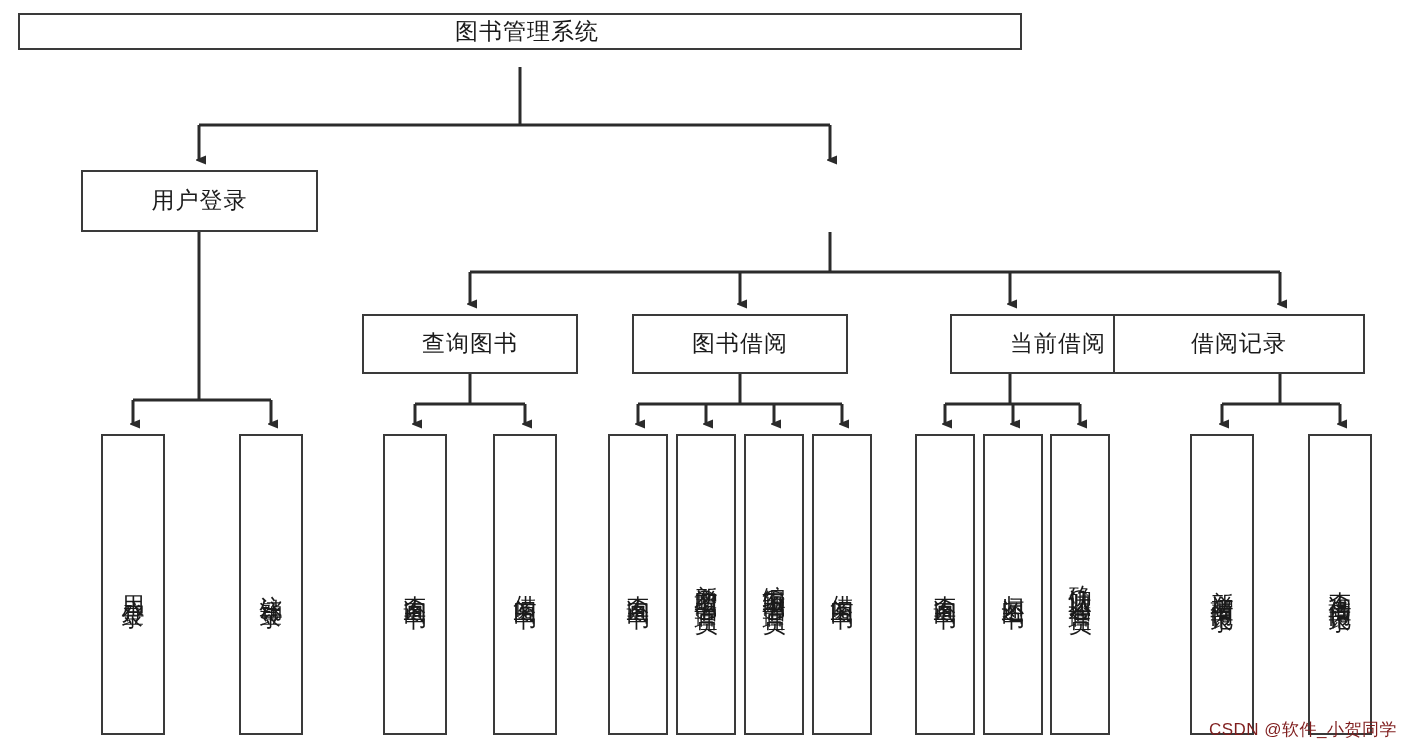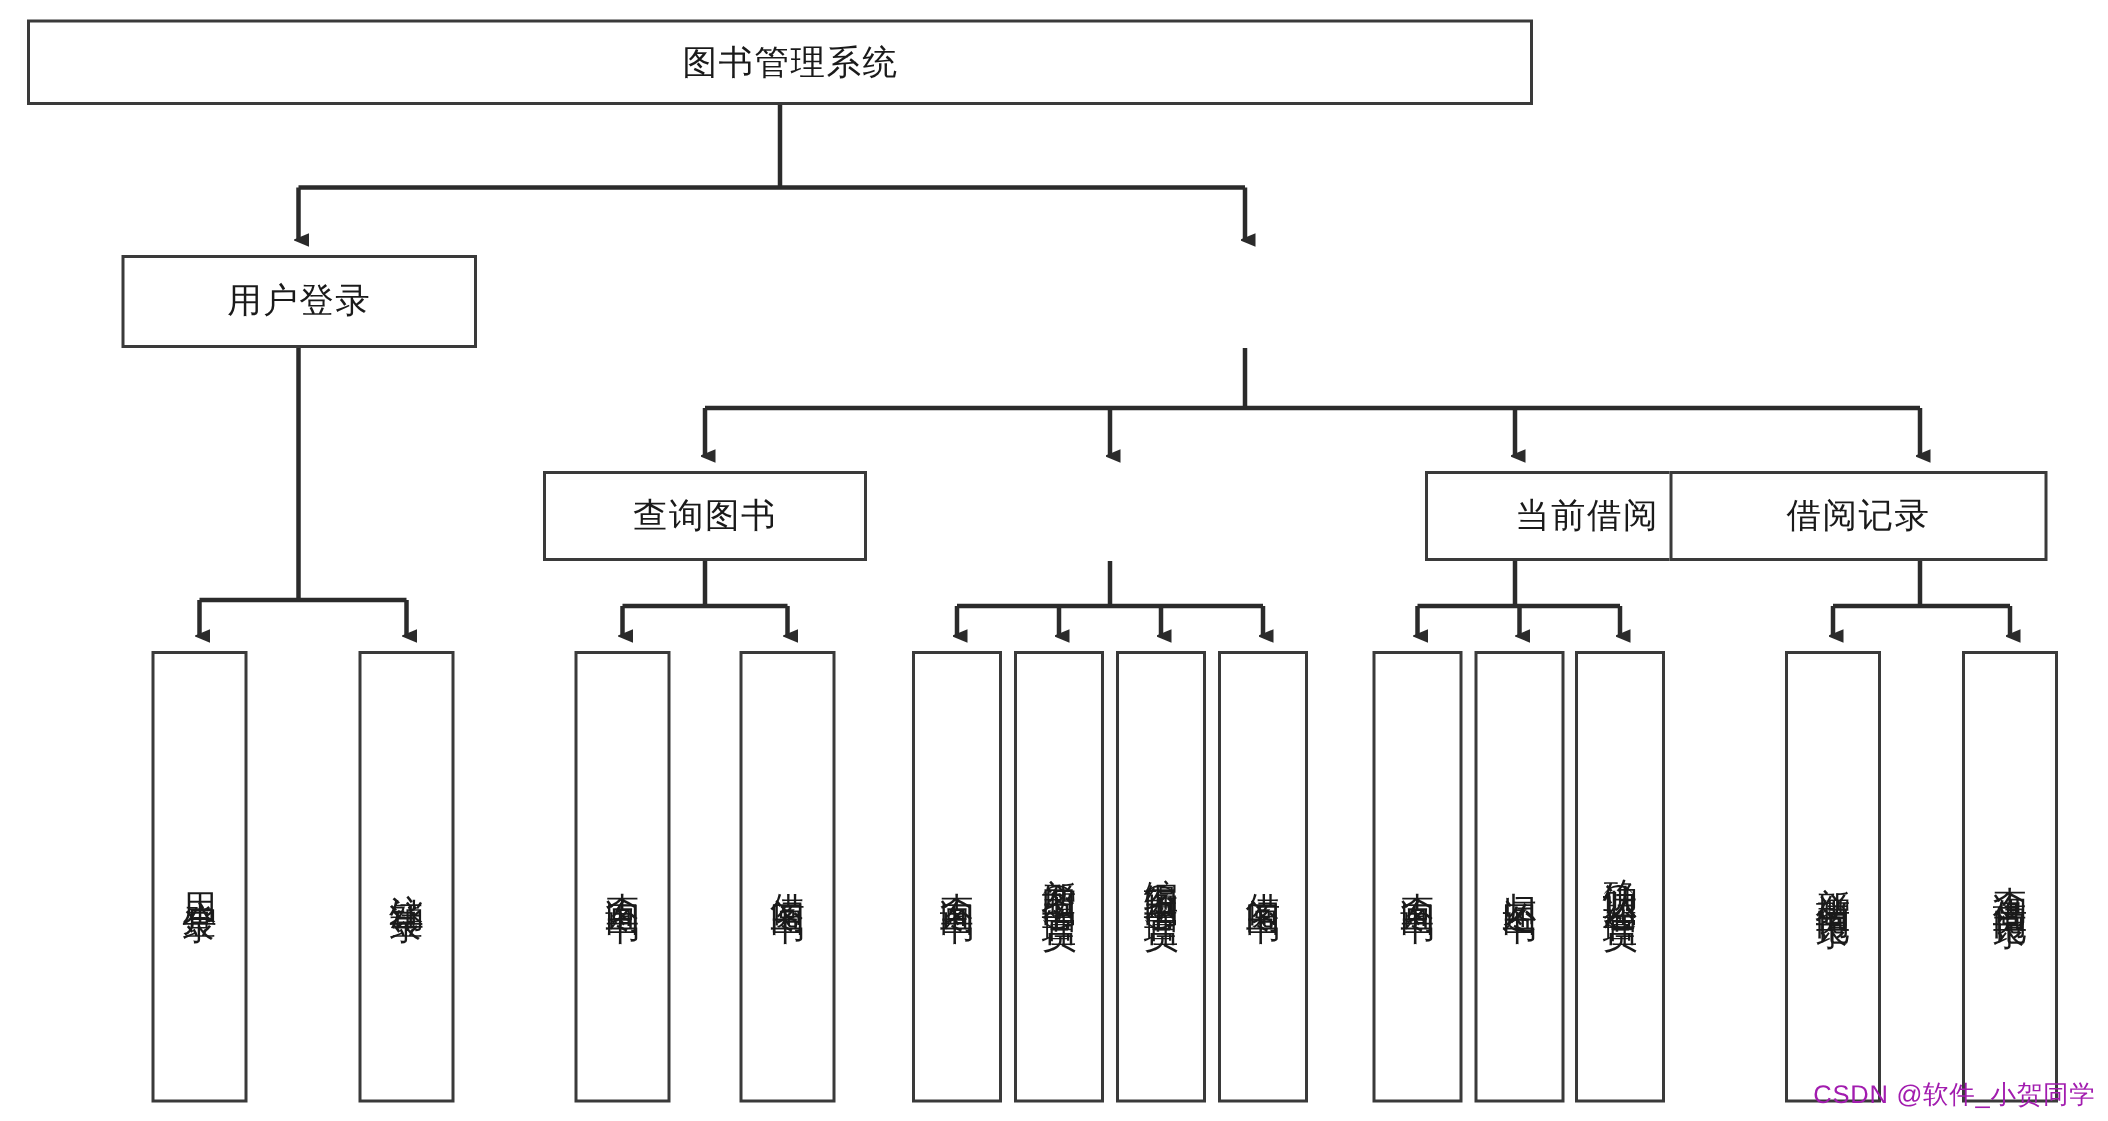--- a/index.html
+++ b/index.html
@@ -47,21 +47,21 @@
     justify-content:center;
   }
   .node.root{
     font-size:23px;
   }
   #watermark{
     position:absolute;
     right:8px;
     bottom:6px;
     font-size:17px;
-    color:#a21caf;
+    color:#7f1d1d;
     letter-spacing:0.5px;
     white-space:nowrap;
     z-index:5;
   }
 </style>
 </head>
 <body>
 
 <div id="diagram-root">
 
@@ -111,27 +111,28 @@
       <path d="M1013,404 L1013,424" marker-end="url(#arrow)"></path>
       <path d="M1080,404 L1080,424" marker-end="url(#arrow)"></path>
 
       <path d="M1280,374 L1280,404"></path>
       <path d="M1222,404 L1340,404"></path>
       <path d="M1222,404 L1222,424" marker-end="url(#arrow)"></path>
       <path d="M1340,404 L1340,424" marker-end="url(#arrow)"></path>
     </g>
   </svg>
 
-  <div class="node horizontal root" style="left:18px;top:13px;width:1004px;height:57px;padding-left:14px;">图书管理系统</div>
+  <div class="node horizontal root" style="left:18px;top:13px;width:1004px;height:37px;padding-left:14px;">图书管理系统</div>
 
   <div class="node horizontal" style="left:81px;top:170px;width:237px;height:62px;">用户登录</div>
 
 
   <div class="node horizontal" style="left:362px;top:314px;width:216px;height:60px;">查询图书</div>
 
+  <div class="node horizontal" style="left:632px;top:314px;width:216px;height:60px;">图书借阅</div>
 
   <div class="node horizontal" style="left:902px;top:314px;width:216px;height:60px;margin-left:48px;">当前借阅</div>
 
   <div class="node horizontal" style="left:1113px;top:314px;width:252px;height:60px;">借阅记录</div>
 
   <div class="node vertical" style="left:101px;top:434px;width:64px;height:301px;">用户登录</div>
 
   <div class="node vertical" style="left:239px;top:434px;width:64px;height:301px;">注销登录</div>
 
   <div class="node vertical" style="left:383px;top:434px;width:64px;height:301px;">查询图书</div>

